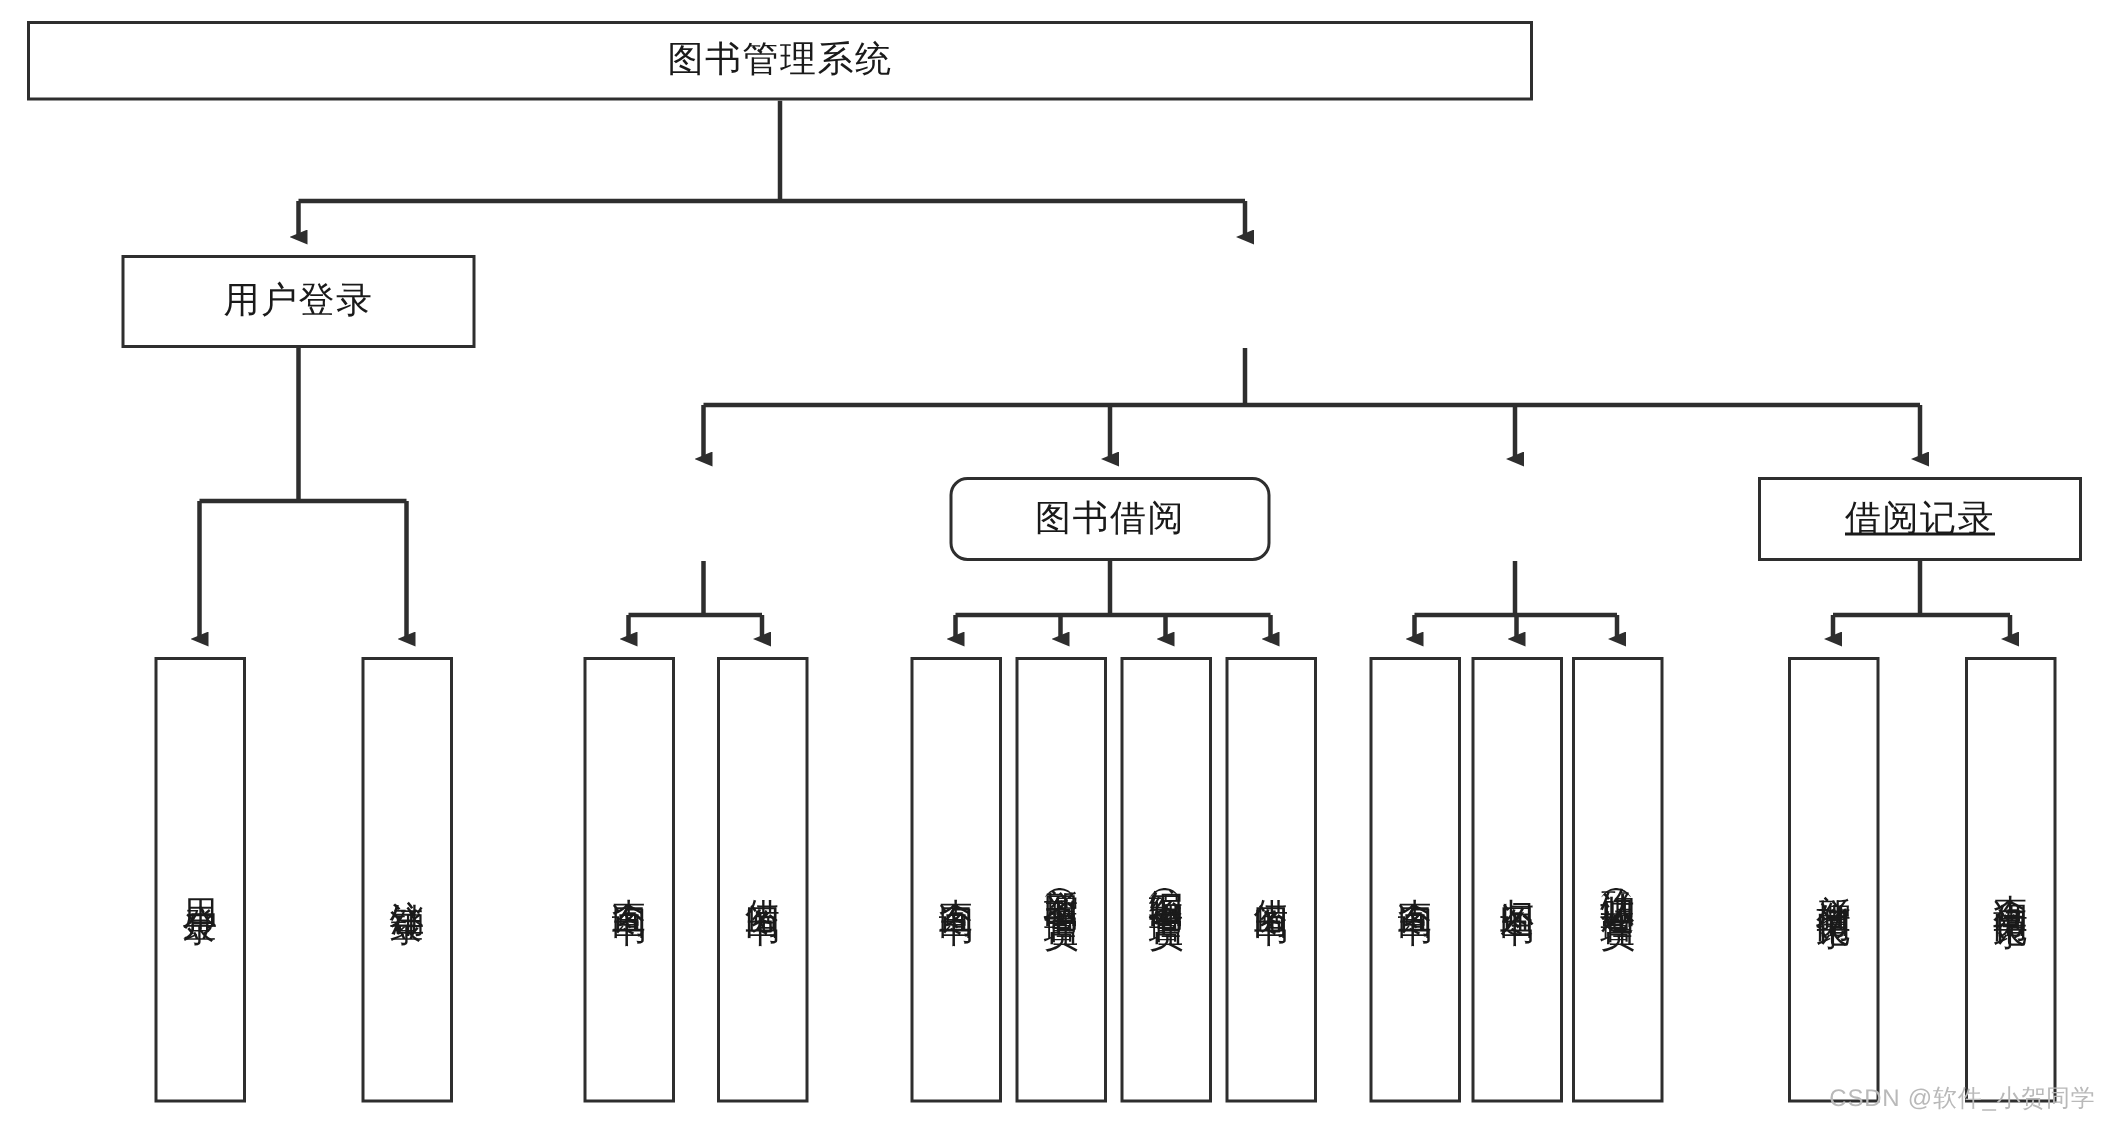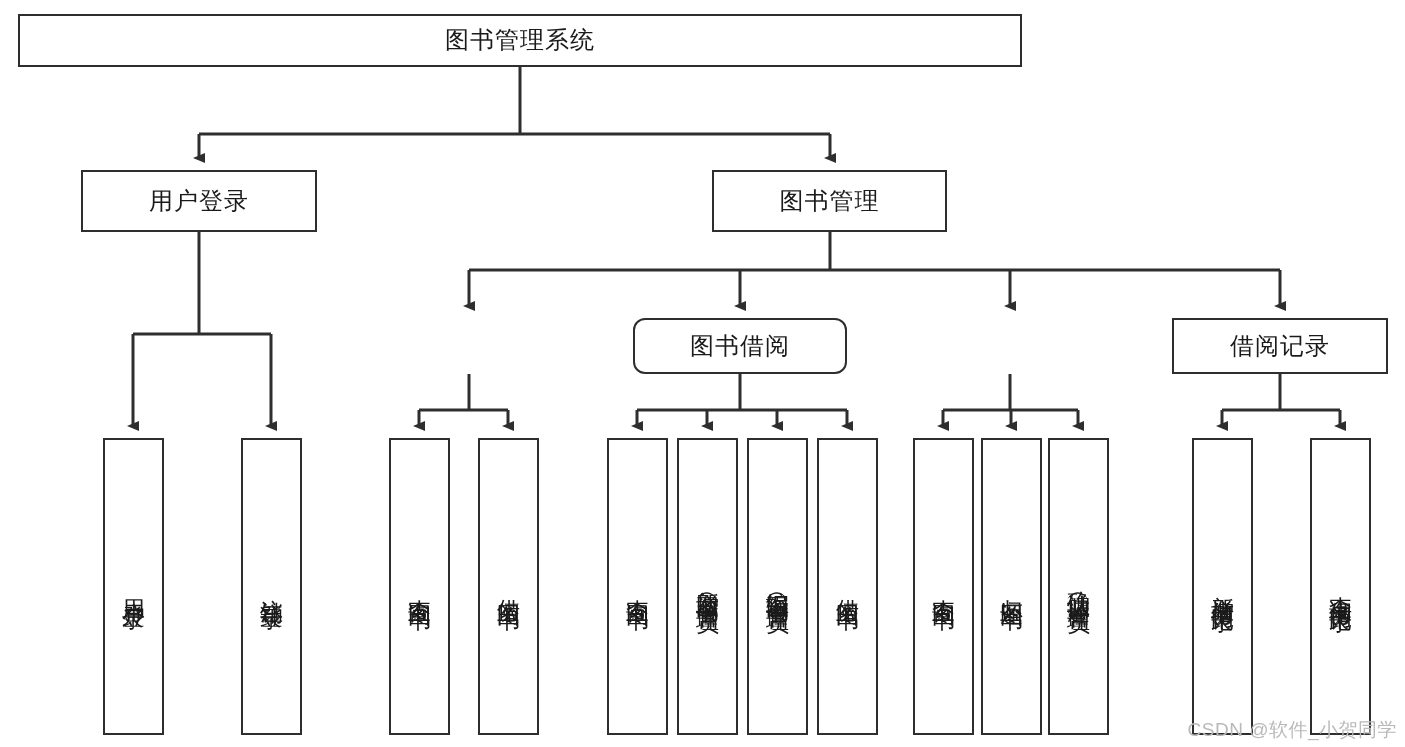--- a/index.html
+++ b/index.html
@@ -53,21 +53,21 @@
   .node.vertical .vtext {
     writing-mode: vertical-rl;
     text-orientation: upright;
     white-space: nowrap;
     text-align: center;
   }
   #watermark {
     position: absolute;
     right: 8px;
     bottom: 4px;
-    font-size: 19px;
+    font-size: 16px;
     color: #b9b9b9;
     letter-spacing: 0.5px;
     white-space: nowrap;
   }
 </style>
 </head>
 <body>
 
 <div id="canvas">
 
@@ -117,24 +117,23 @@
       <path d="M1280,374 L1280,410"></path>
       <path d="M1222,410 L1340,410"></path>
       <path d="M1222,410 L1222,426" marker-end="url(#arrow)"></path>
       <path d="M1340,410 L1340,426" marker-end="url(#arrow)"></path>
     </g>
   </svg>
 
   <div class="node horizontal" id="root-node" style="left: 18px; top: 14px; width: 1004px; height: 53px;">图书管理系统</div>
 
   <div class="node horizontal" id="l2-0" style="left: 81px; top: 170px; width: 236px; height: 62px;">用户登录</div>
-  <div class="node horizontal" id="l2-1" style="left: 712px; top: 170px; width: 235px; height: 62px;">图书管理</div>
 
   <div class="node horizontal" id="l3-1" style="left: 633px; top: 318px; width: 214px; height: 56px; border-radius: 12px;">图书借阅</div>
-  <div class="node horizontal" id="l3-3" style="left: 1172px; top: 318px; width: 216px; height: 56px;">借阅记录</div>
+  <div class="node horizontal" id="l3-3" style="left: 1172px; top: 318px; width: 216px; height: 56px; text-decoration: underline;">借阅记录</div>
 
   <div class="node vertical" id="leaf-0" style="left: 103px; top: 438px; width: 61px; height: 297px;">
     <span class="vtext">用户登录</span>
   </div>
   <div class="node vertical" id="leaf-1" style="left: 241px; top: 438px; width: 61px; height: 297px;">
     <span class="vtext">注销登录</span>
   </div>
   <div class="node vertical" id="leaf-2" style="left: 389px; top: 438px; width: 61px; height: 297px;">
     <span class="vtext">查询图书</span>
   </div>

